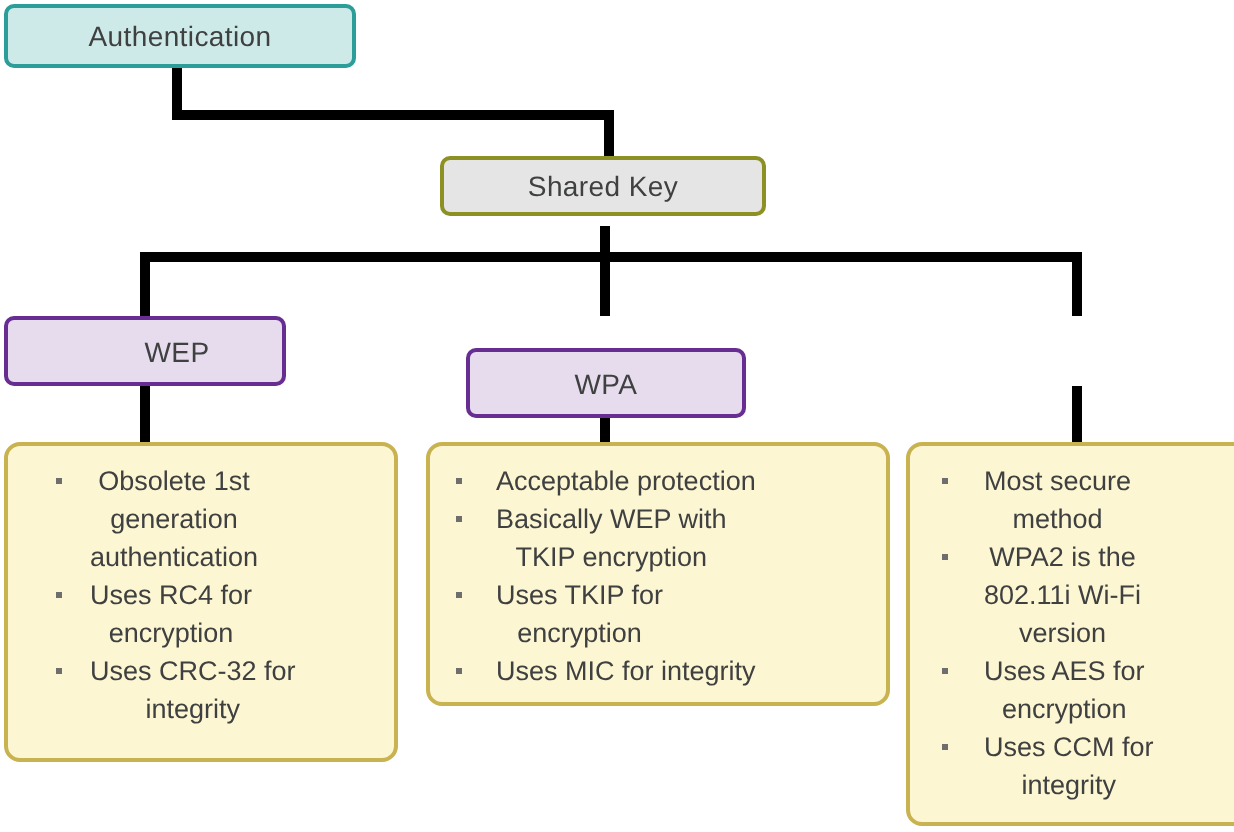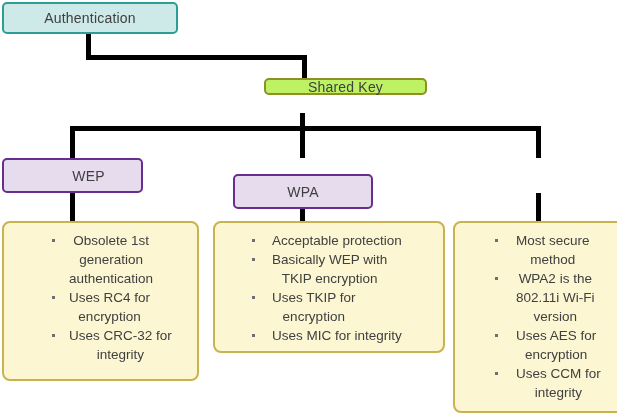--- a/index.html
+++ b/index.html
@@ -28,24 +28,23 @@
     font-size: 14px;
     color: #3f4040;
     letter-spacing: 0.2px;
   }
   .node-auth {
     left: 2px; top: 2px; width: 176px; height: 32px;
     background: #cde9e8;
     border-color: #2b9e9a;
   }
   .node-shared {
-    left: 220px; top: 78px; width: 163px; height: 17px;
-    background: #bef264;
+    left: 220px; top: 78px; width: 163px; height: 30px;
+    background: #e5e5e5;
     border-color: #8d9023;
-    margin-left: 44px;
   }
   .node-purple {
     background: #e6dcee;
     border-color: #682d90;
   }
   .node-wep  { left: 2px;   top: 158px; width: 141px; height: 35px; padding-left: 32px; }
   .node-wpa  { left: 233px; top: 174px; width: 140px; height: 35px; }
   .node-wpa2 { left: 470px; top: 158px; width: 138px; height: 35px; }
 
   
@@ -82,21 +81,20 @@
     list-style: none;
     margin: 0;
     padding: 0;
   }
   .detail li {
     display: flex;
     align-items: flex-start;
     font-size: 13.5px;
     line-height: 19px;
     color: #3f4040;
-    padding-left: 24px;
   }
   .bullet {
     flex: none;
     width: 3px;
     height: 3px;
     background: #6e6e6e;
     margin-top: 8px;
   }
   .d-wep  .bullet { margin-left: 24px; margin-right: 14px; }
   .d-wpa  .bullet { margin-left: 13px; margin-right: 17px; }

